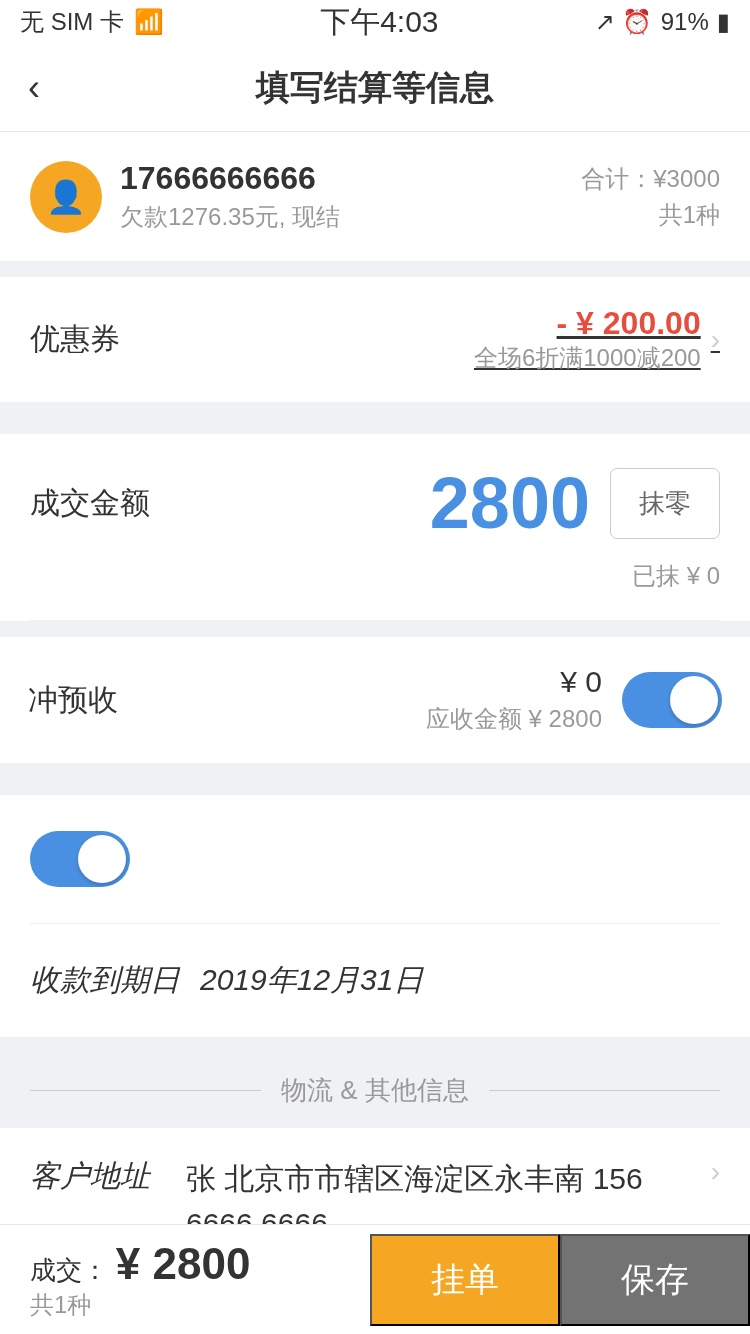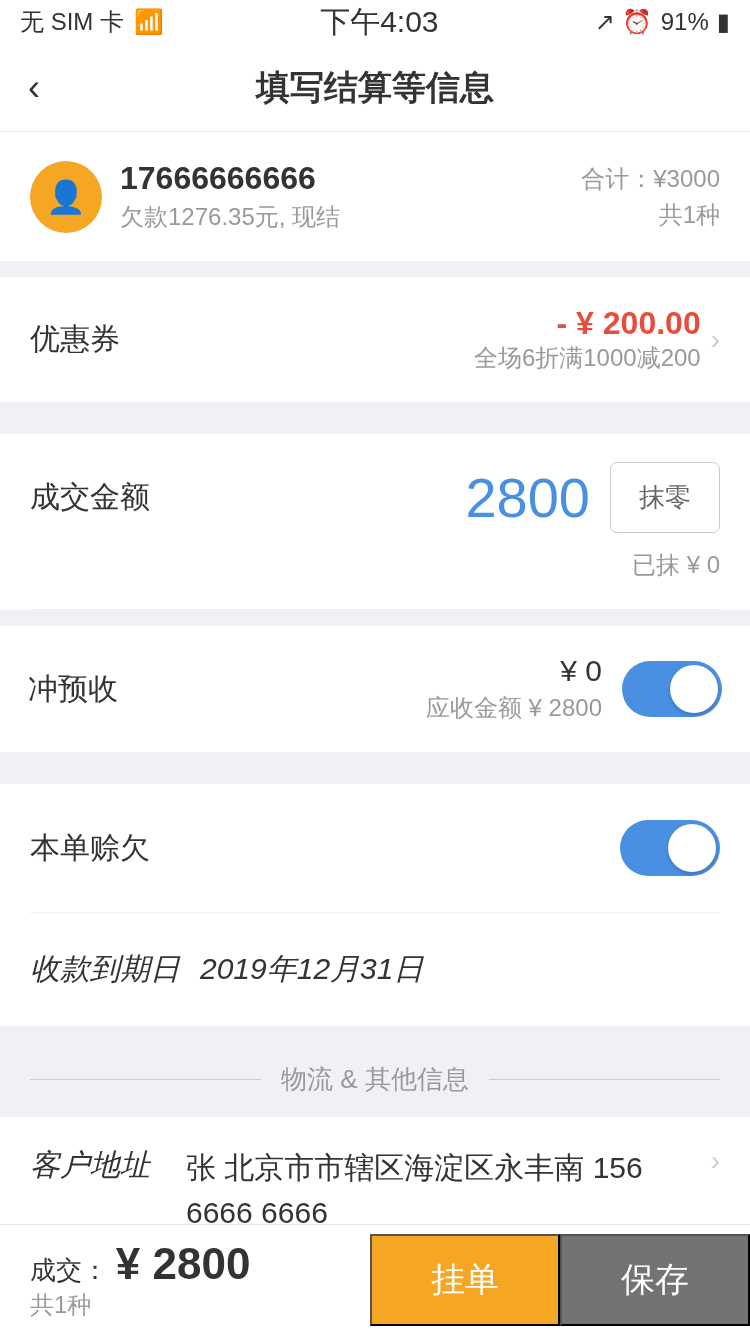--- a/index.html
+++ b/index.html
@@ -86,39 +86,39 @@
     
     .coupon-row {
       display: flex;
       align-items: center;
       justify-content: space-between;
       padding: 28px 30px;
       background: #fff;
       cursor: pointer;
     }
     .coupon-label { font-size: 30px; color: #333; }
-    .coupon-right { display: flex; align-items: center; gap: 10px; }
+    .coupon-right { display: flex; align-items: center; gap: 10px; text-decoration: underline; }
     .coupon-discount { font-size: 32px; color: #e74c3c; font-weight: 600; }
     .coupon-desc { font-size: 24px; color: #999; }
     .chevron { font-size: 28px; color: #ccc; }
 
     
     .amount-section {
       background: #fff;
       padding: 28px 30px;
     }
     .amount-row {
       display: flex;
       align-items: center;
       justify-content: space-between;
       margin-bottom: 16px;
     }
     .amount-label { font-size: 30px; color: #333; }
     .amount-right { display: flex; align-items: center; gap: 20px; }
-    .amount-value { font-size: 56px; font-weight: 400; color: #4a90e2; }
+    .amount-value { font-size: 72px; font-weight: 700; color: #4a90e2; }
     .round-btn {
       border: 1px solid #ccc;
       border-radius: 7px;
       padding: 17px 28px;
       font-size: 26px;
       color: #666;
       background: #fff;
       cursor: pointer;
     }
     .amount-sub { font-size: 24px; color: #999; text-align: right; }
@@ -323,21 +323,20 @@
         </div>
       </div>
     </div>
   </div>
 </div>
 
 <div class="section-divider"></div>
 
 <div class="card">
   <div class="debt-section">
-    <span class="debt-label">本单赊欠</span>
     <div class="toggle">
       <div class="toggle-knob"></div>
     </div>
   </div>
   <div class="divider"></div>
 
   <div class="due-date-section">
     <span class="due-date-label">收款到期日</span>
     <span class="due-date-value">2019年12月31日</span>
   </div>

